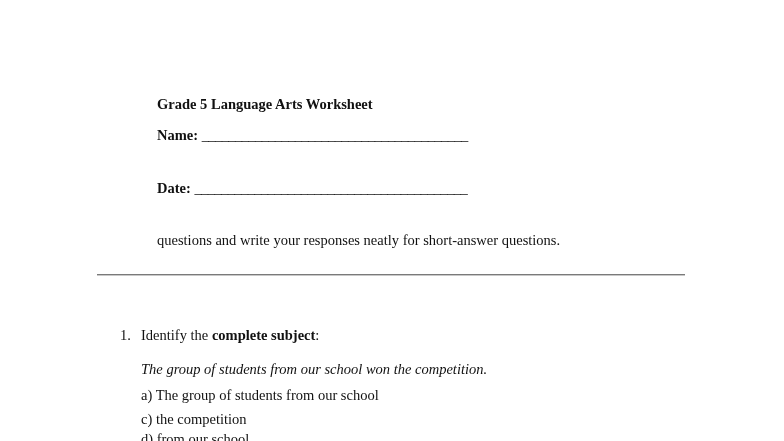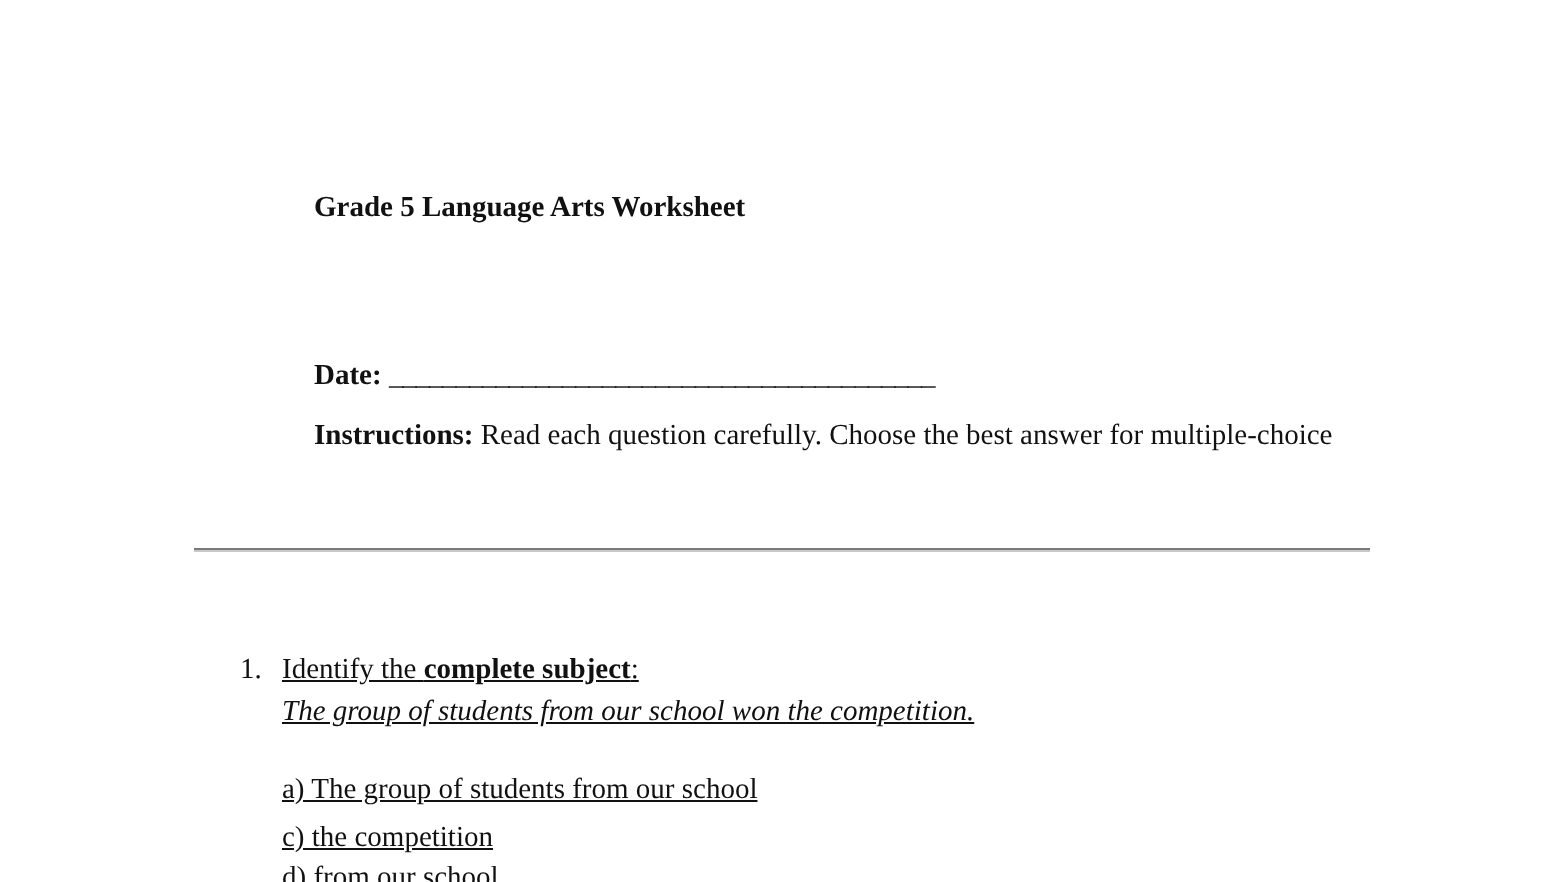--- a/index.html
+++ b/index.html
@@ -50,46 +50,47 @@
       position: absolute;
       left: 120px;
       top: 326px;
       line-height: 18px;
     }
     .q-line {
       position: absolute;
       left: 141px;
       white-space: nowrap;
       line-height: 18px;
-      text-decoration: underline;
     }
     .q-prompt { top: 326px; }
-    .q-sentence { top: 347px; font-style: italic; }
+    .q-sentence { top: 360px; font-style: italic; }
     .opt-a { top: 386px; }
     .opt-b { top: 389px; }
     .opt-c { top: 410px; text-align: center; }
     .opt-d { top: 430px; }
     b { font-weight: bold; }
   </style>
 </head>
 <body>
 
 <div class="page">
 
   <div class="line title">Grade 5 Language Arts Worksheet</div>
 
+  <div class="line name-line">
+    <span class="label">Name:</span>
+    <span class="blank">________________________________________</span>
+  </div>
 
   <div class="line date-line">
     <span class="label">Date:</span>
     <span class="blank">_________________________________________</span>
   </div>
 
-  <div class="line instr-1">
-    <span class="label">Instructions:</span><span> Read each question carefully. Choose the best answer for multiple-choice</span>
-  </div>
+  <div class="line instr-2">questions and write your responses neatly for short-answer questions.</div>
 
   <div class="rule"></div>
 
 
   <div class="q-num">1.</div>
 
   <div class="q-line q-prompt">
     <span>Identify the </span><b>complete subject</b><span>:</span>
   </div>
 

